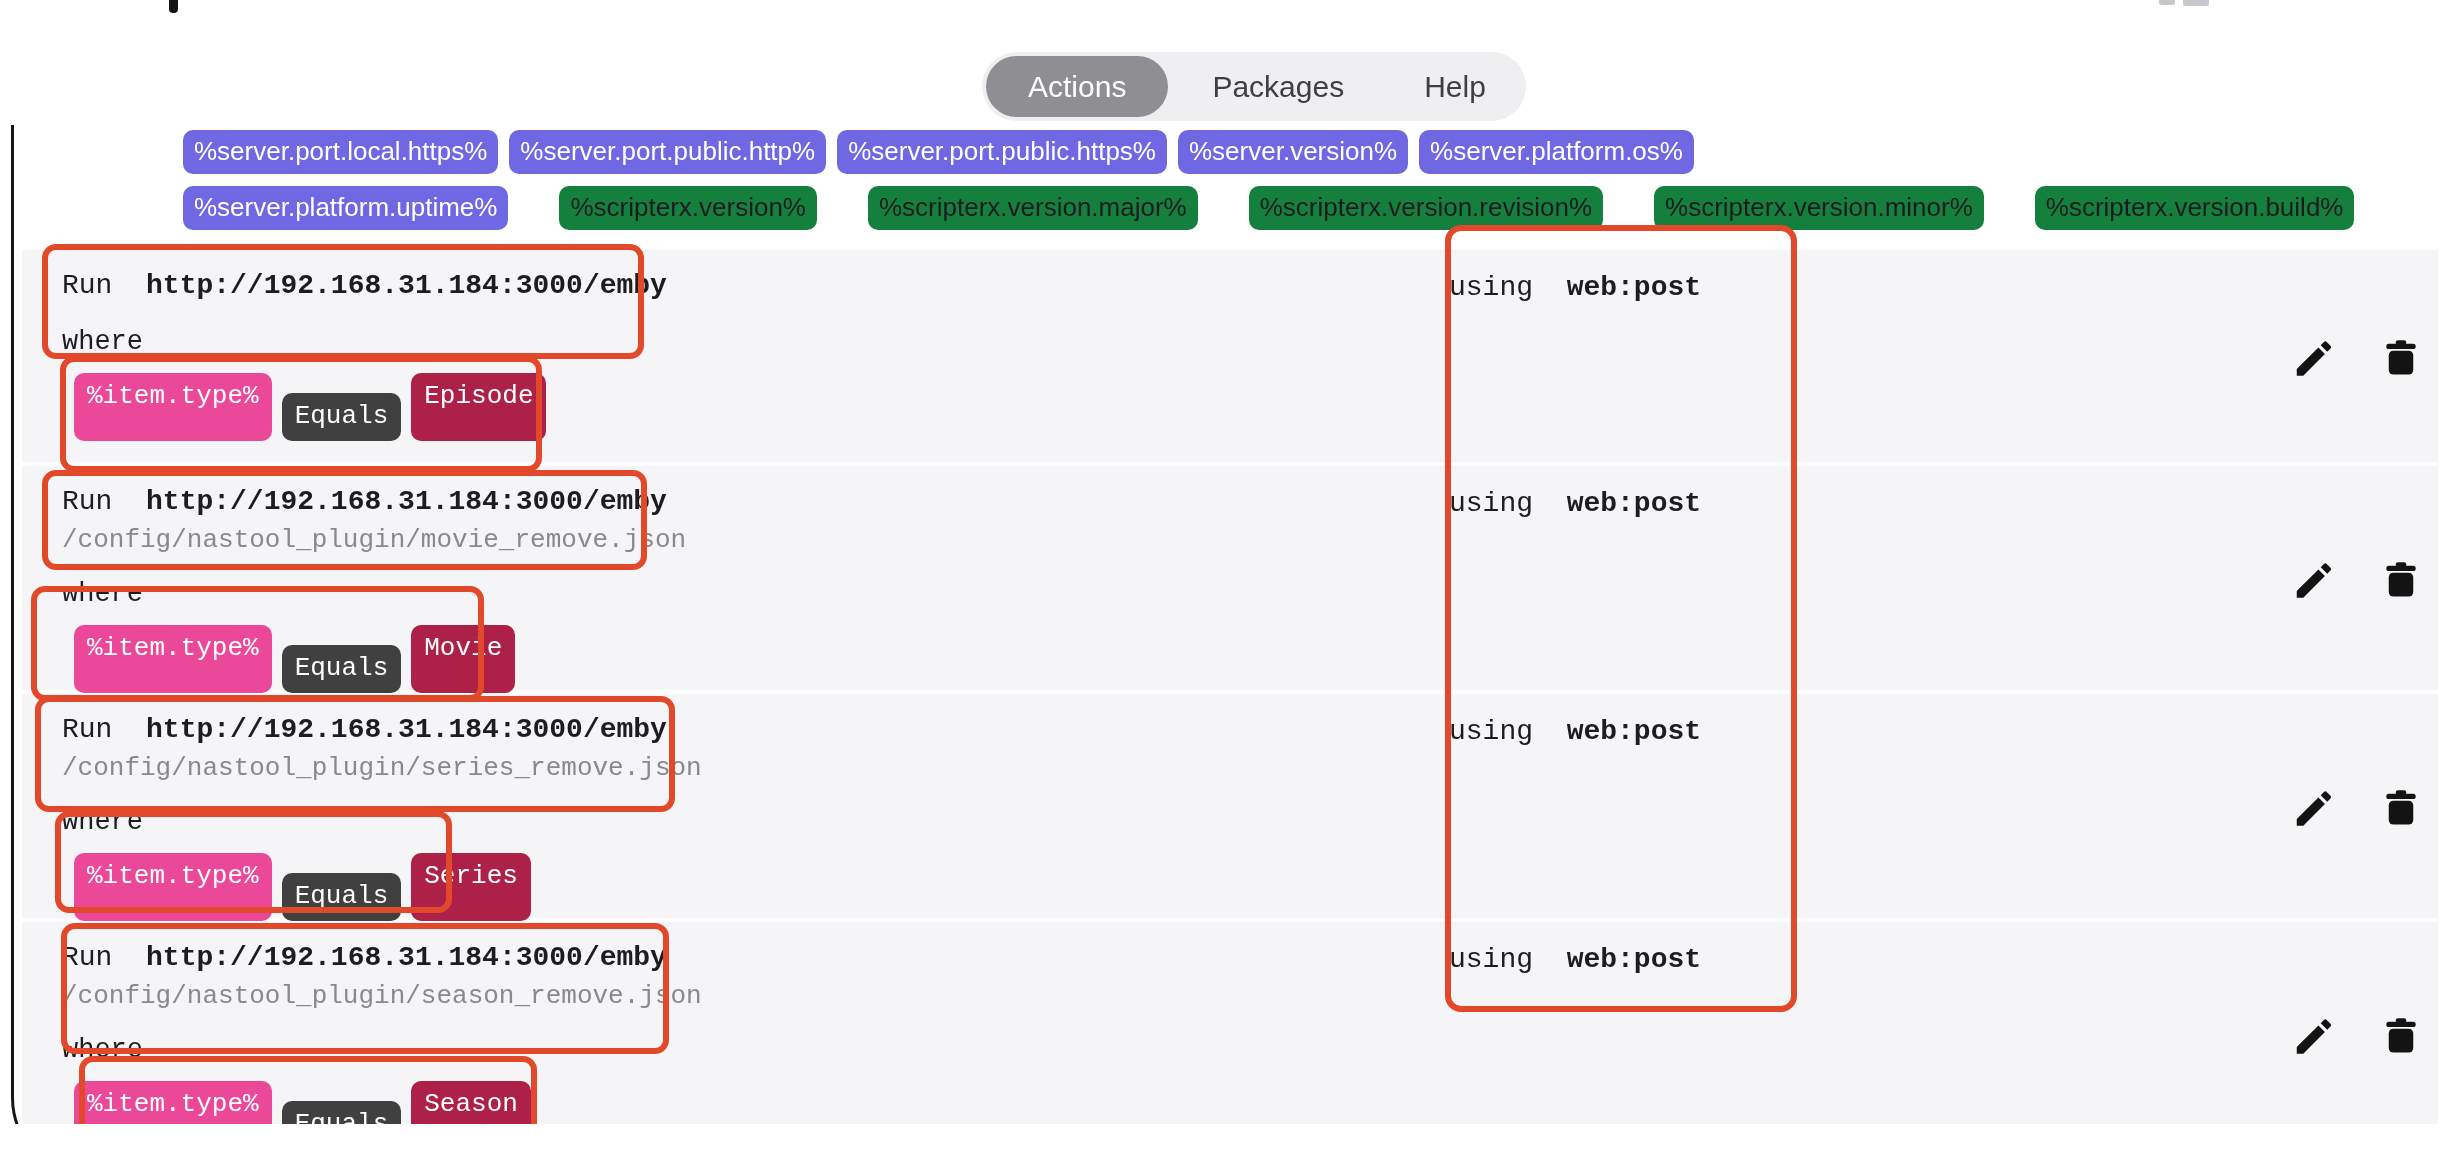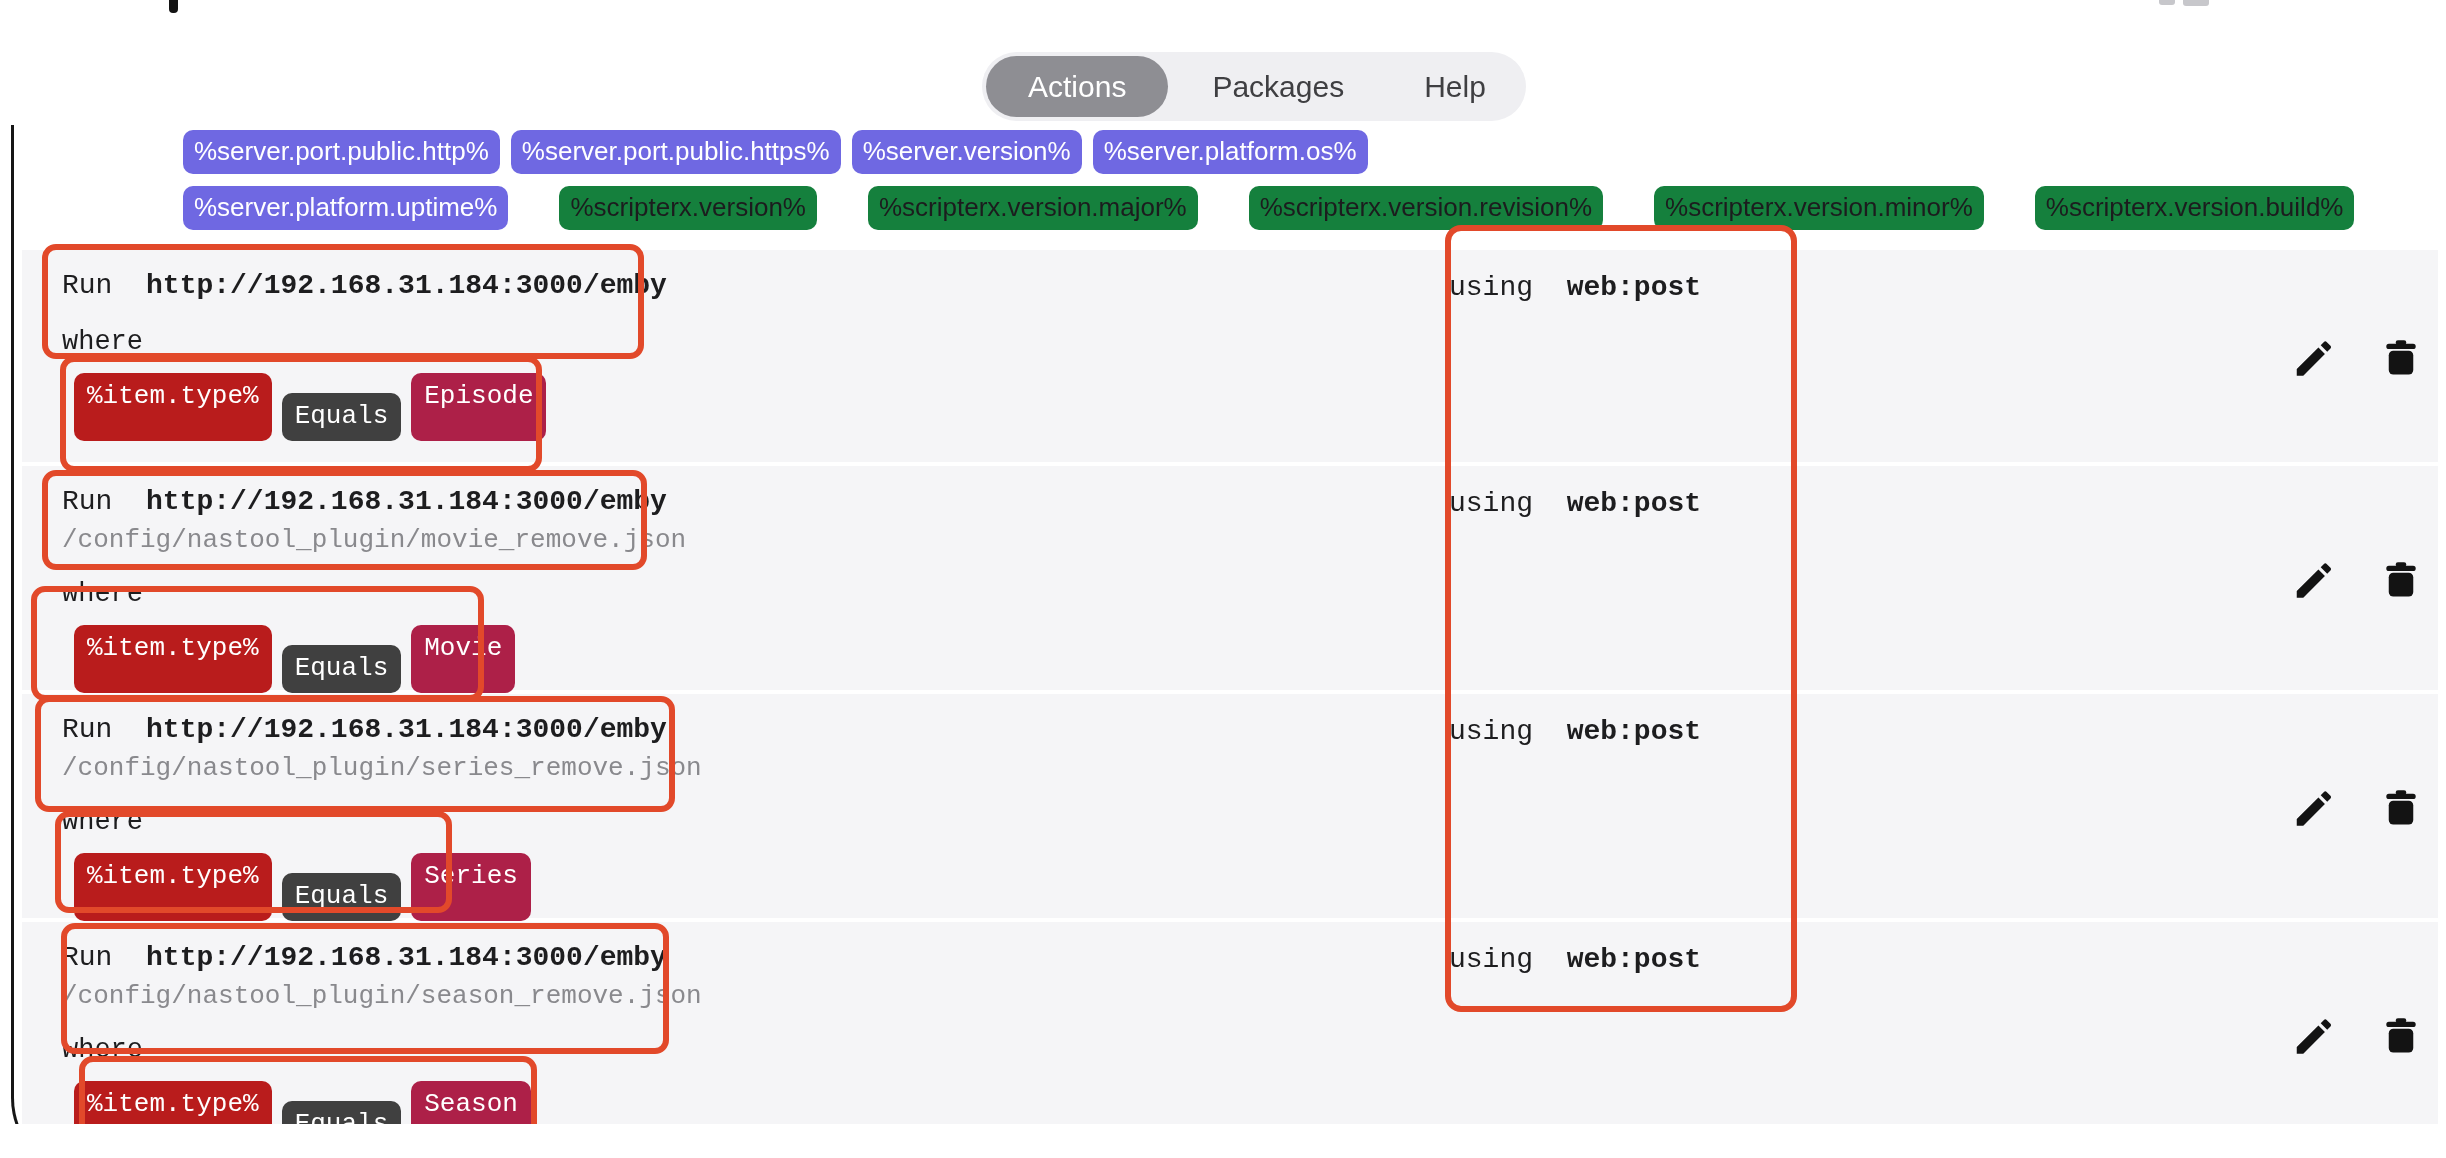--- a/index.html
+++ b/index.html
@@ -43,21 +43,21 @@
   .row{
     position:absolute;left:22px;width:2416px;background:#f5f5f7;font-family:Liberation Mono, monospace;
   }
   .row .content{padding:16px 0 0 40px;}
   .runline{font-size:28px;line-height:40px;color:#1d1d1f;}
   .runline b{font-weight:700;}
   .pathline{font-size:26px;line-height:36px;color:#89898d;}
   .whereline{font-size:27px;line-height:36px;margin-top:18px;color:#1d1d1f;}
   .conds{display:flex;gap:10px;margin-top:13px;margin-left:12px;}
   .cpill{font-size:26px;line-height:1.15;padding:9px 13px;border-radius:10px;color:#ffffff;white-space:nowrap;}
-  .cpill.variable{background:#b91c1c;}
+  .cpill.variable{background:#ec4899;}
   .cpill.operator{background:#404040;margin-top:20px;}
   .cpill.value{background:#ad2048;}
   .using{position:absolute;left:1427px;top:18px;font-size:28px;line-height:40px;color:#1d1d1f;white-space:nowrap;}
   .using b{font-weight:700;}
   .rowicons{
     position:absolute;right:14px;top:50%;transform:translateY(-46%);
     display:flex;gap:40px;align-items:center;
   }
   .icon-btn{width:47px;height:47px;display:flex;align-items:center;justify-content:center;cursor:pointer;background:none;border:none;padding:0;}
   .icon-btn svg{display:block;}
@@ -76,20 +76,21 @@
 
   <div class="tabbar">
     <div class="tab active">Actions</div>
     <div class="tab">Packages</div>
     <div class="tab">Help</div>
   </div>
 
   <div class="panel"></div>
 
   <div class="varrow r1">
+    <span class="chip purple">%server.port.local.https%</span>
     <span class="chip purple">%server.port.public.http%</span>
     <span class="chip purple">%server.port.public.https%</span>
     <span class="chip purple">%server.version%</span>
     <span class="chip purple">%server.platform.os%</span>
   </div>
   <div class="varrow r2">
     <span class="chip purple">%server.platform.uptime%</span>
     <span class="chip tan">%scripterx.version%</span>
     <span class="chip tan">%scripterx.version.major%</span>
     <span class="chip tan">%scripterx.version.revision%</span>

